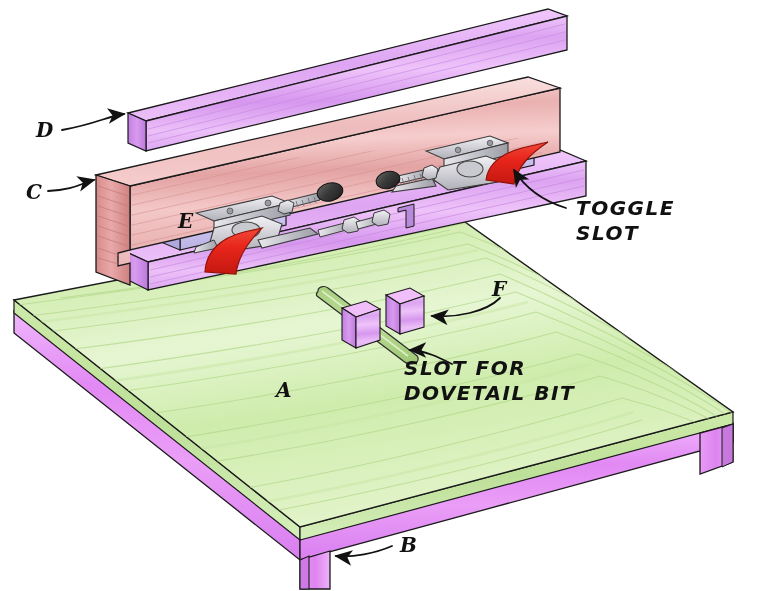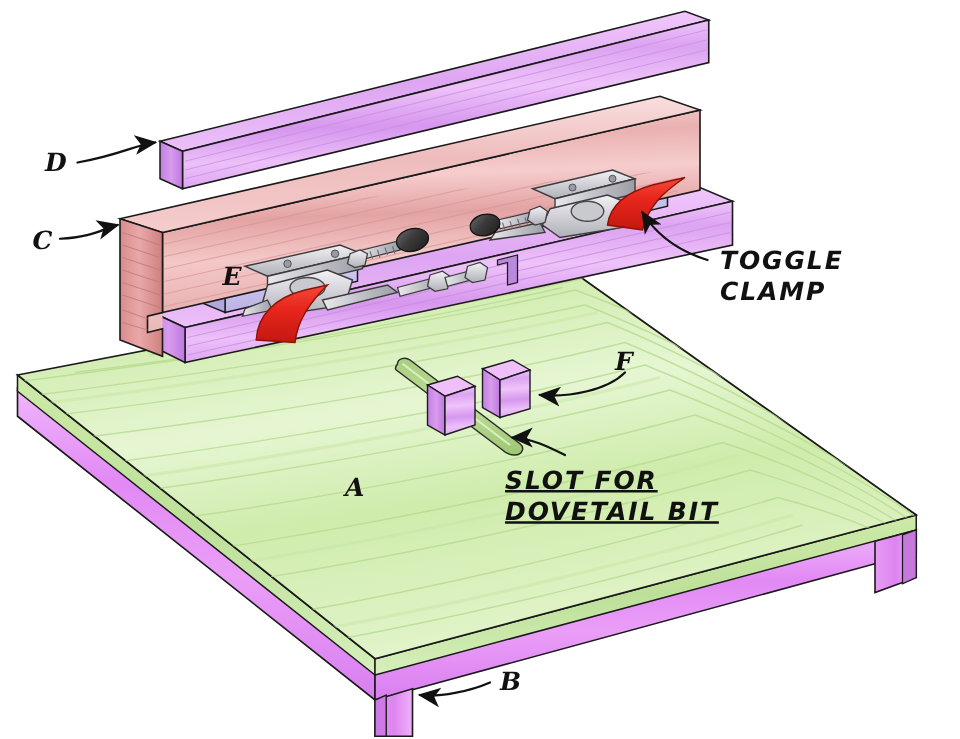--- a/index.html
+++ b/index.html
@@ -333,17 +333,17 @@
 </svg>
 
 <div class="lbl lbl-letter" style="left:36px;top:118px;">D</div>
 <div class="lbl lbl-letter" style="left:26px;top:180px;">C</div>
 <div class="lbl lbl-letter" style="left:178px;top:209px;">E</div>
 <div class="lbl lbl-letter" style="left:492px;top:277px;">F</div>
 <div class="lbl lbl-letter" style="left:276px;top:378px;">A</div>
 <div class="lbl lbl-letter" style="left:400px;top:533px;">B</div>
 
 <div class="lbl lbl-word" style="left:576px;top:196px;">TOGGLE
-CLAMP</div>
-<div class="lbl lbl-word" style="left:404px;top:372px;text-decoration:underline;">SLOT FOR
+SLOT</div>
+<div class="lbl lbl-word" style="left:404px;top:356px;">SLOT FOR
 DOVETAIL BIT</div>
 
 </div>
 
 </body></html>

